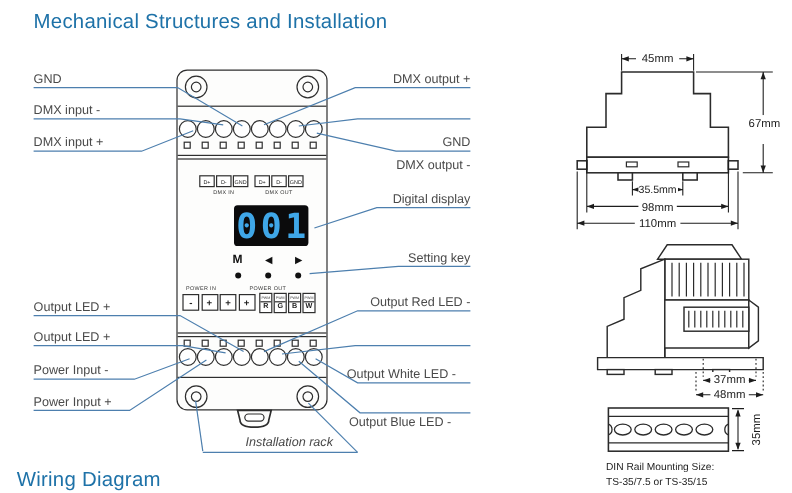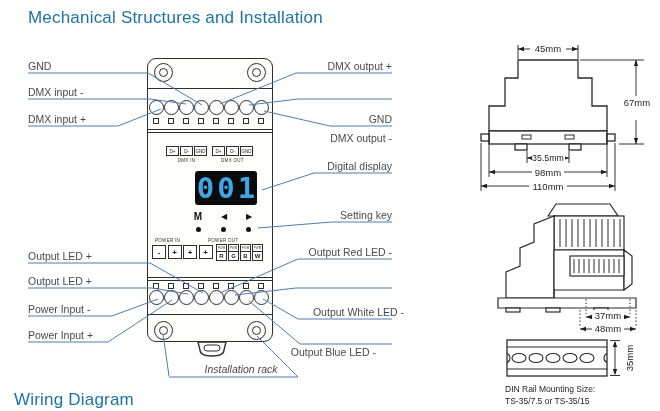--- a/index.html
+++ b/index.html
@@ -195,21 +195,21 @@
   <div class="lbl" style="left:28px; top:275px;">Output LED +</div>
   <div class="lbl" style="left:28px; top:303px;">Power Input -</div>
   <div class="lbl" style="left:28px; top:329px;">Power Input +</div>
 
   <div class="lbl lblR" style="right:268px; top:60px;">DMX output +</div>
   <div class="lbl lblR" style="right:268px; top:86px;margin-top:46px;">DMX output -</div>
   <div class="lbl lblR" style="right:268px; top:113px;">GND</div>
   <div class="lbl lblR" style="right:268px; top:160px;">Digital display</div>
   <div class="lbl lblR" style="right:268px; top:209px;">Setting key</div>
   <div class="lbl lblR" style="right:268px; top:246px;">Output Red LED -</div>
-  <div class="lbl lblR" style="right:256px; top:306px;">Output White LED -</div>
+  <div class="lbl lblR" style="right:280px; top:306px;">Output White LED -</div>
   <div class="lbl lblR" style="right:284px; top:331px;margin-top:15px;">Output Blue LED -</div>
 
   <div class="lbl" style="left:183px; top:363px; width:116px; text-align:center;font-style:italic;">Installation rack</div>
 
   <svg class="dimsvg" style="left:478px; top:36px;" width="182" height="160" viewBox="0 0 182 160">
     <g fill="#ffffff" stroke="#2b2b2b" stroke-width="1.3">
       <path d="M40,24 H100 V42 H114 V70 H129 V95 H11 V70 H27 V42 H40 Z"></path>
       <rect x="11" y="95" width="118" height="13"></rect>
       <rect x="3" y="98" width="8" height="7"></rect>
       <rect x="129" y="98" width="8" height="7"></rect>

